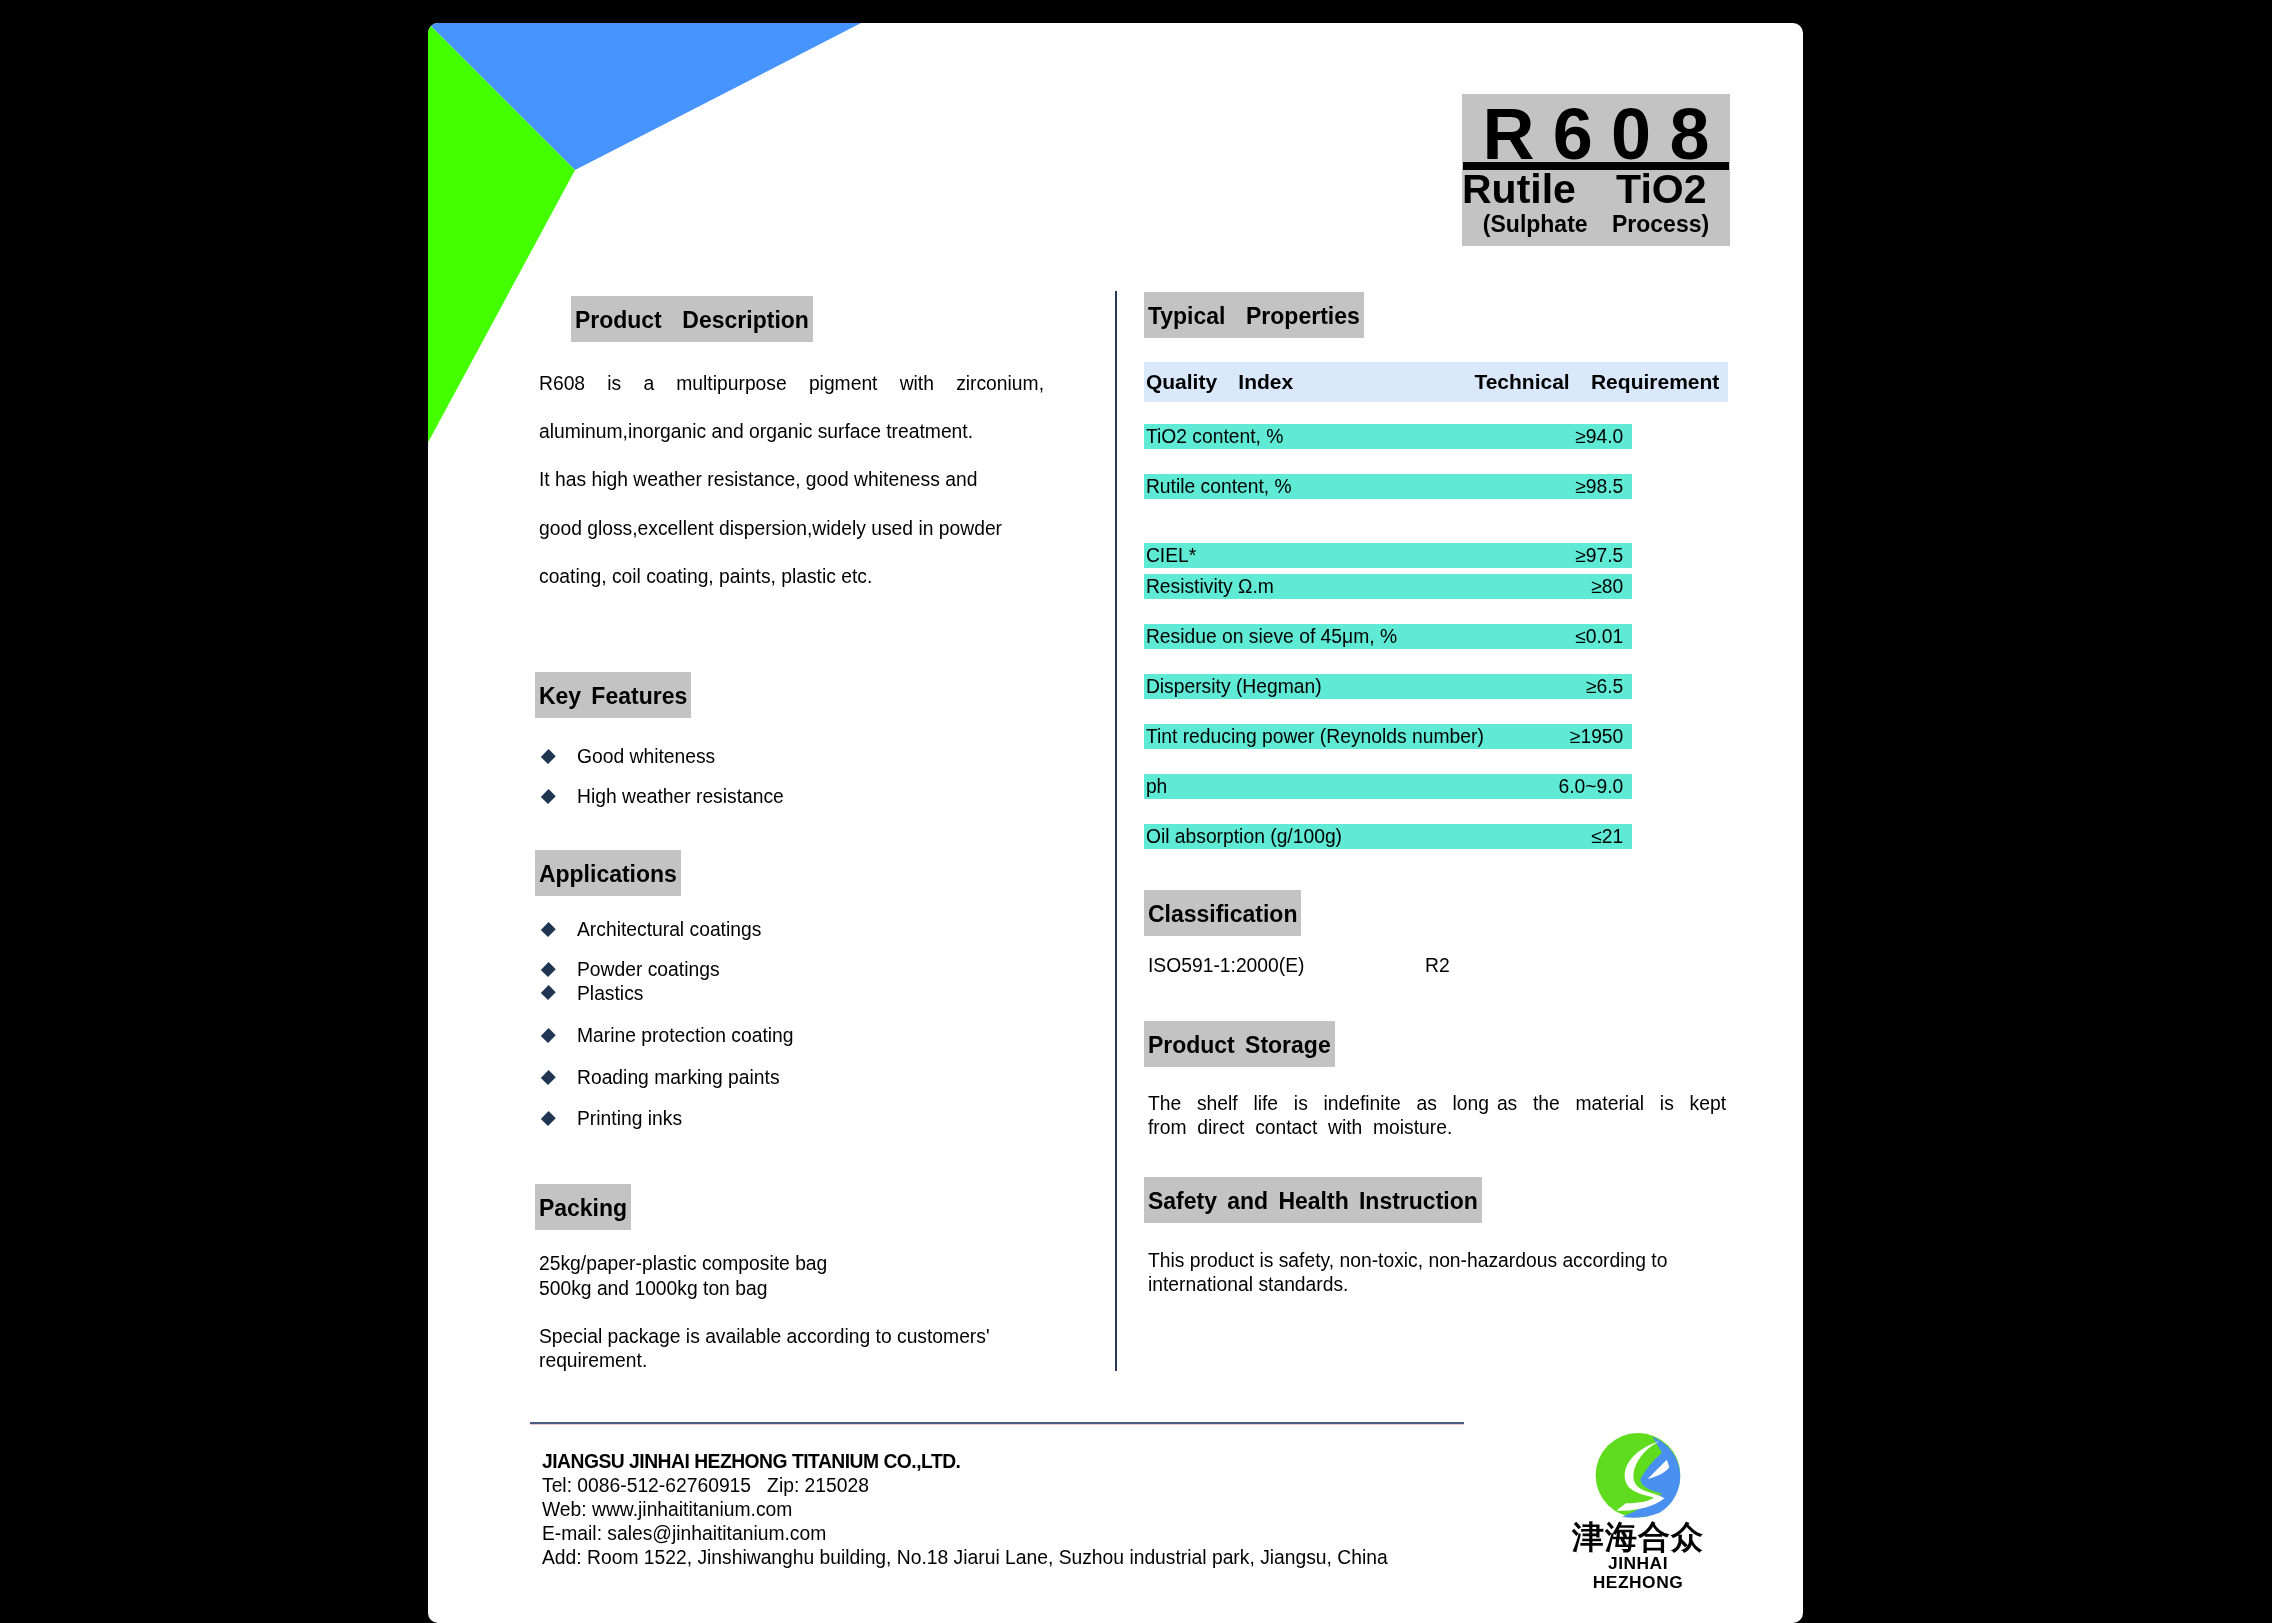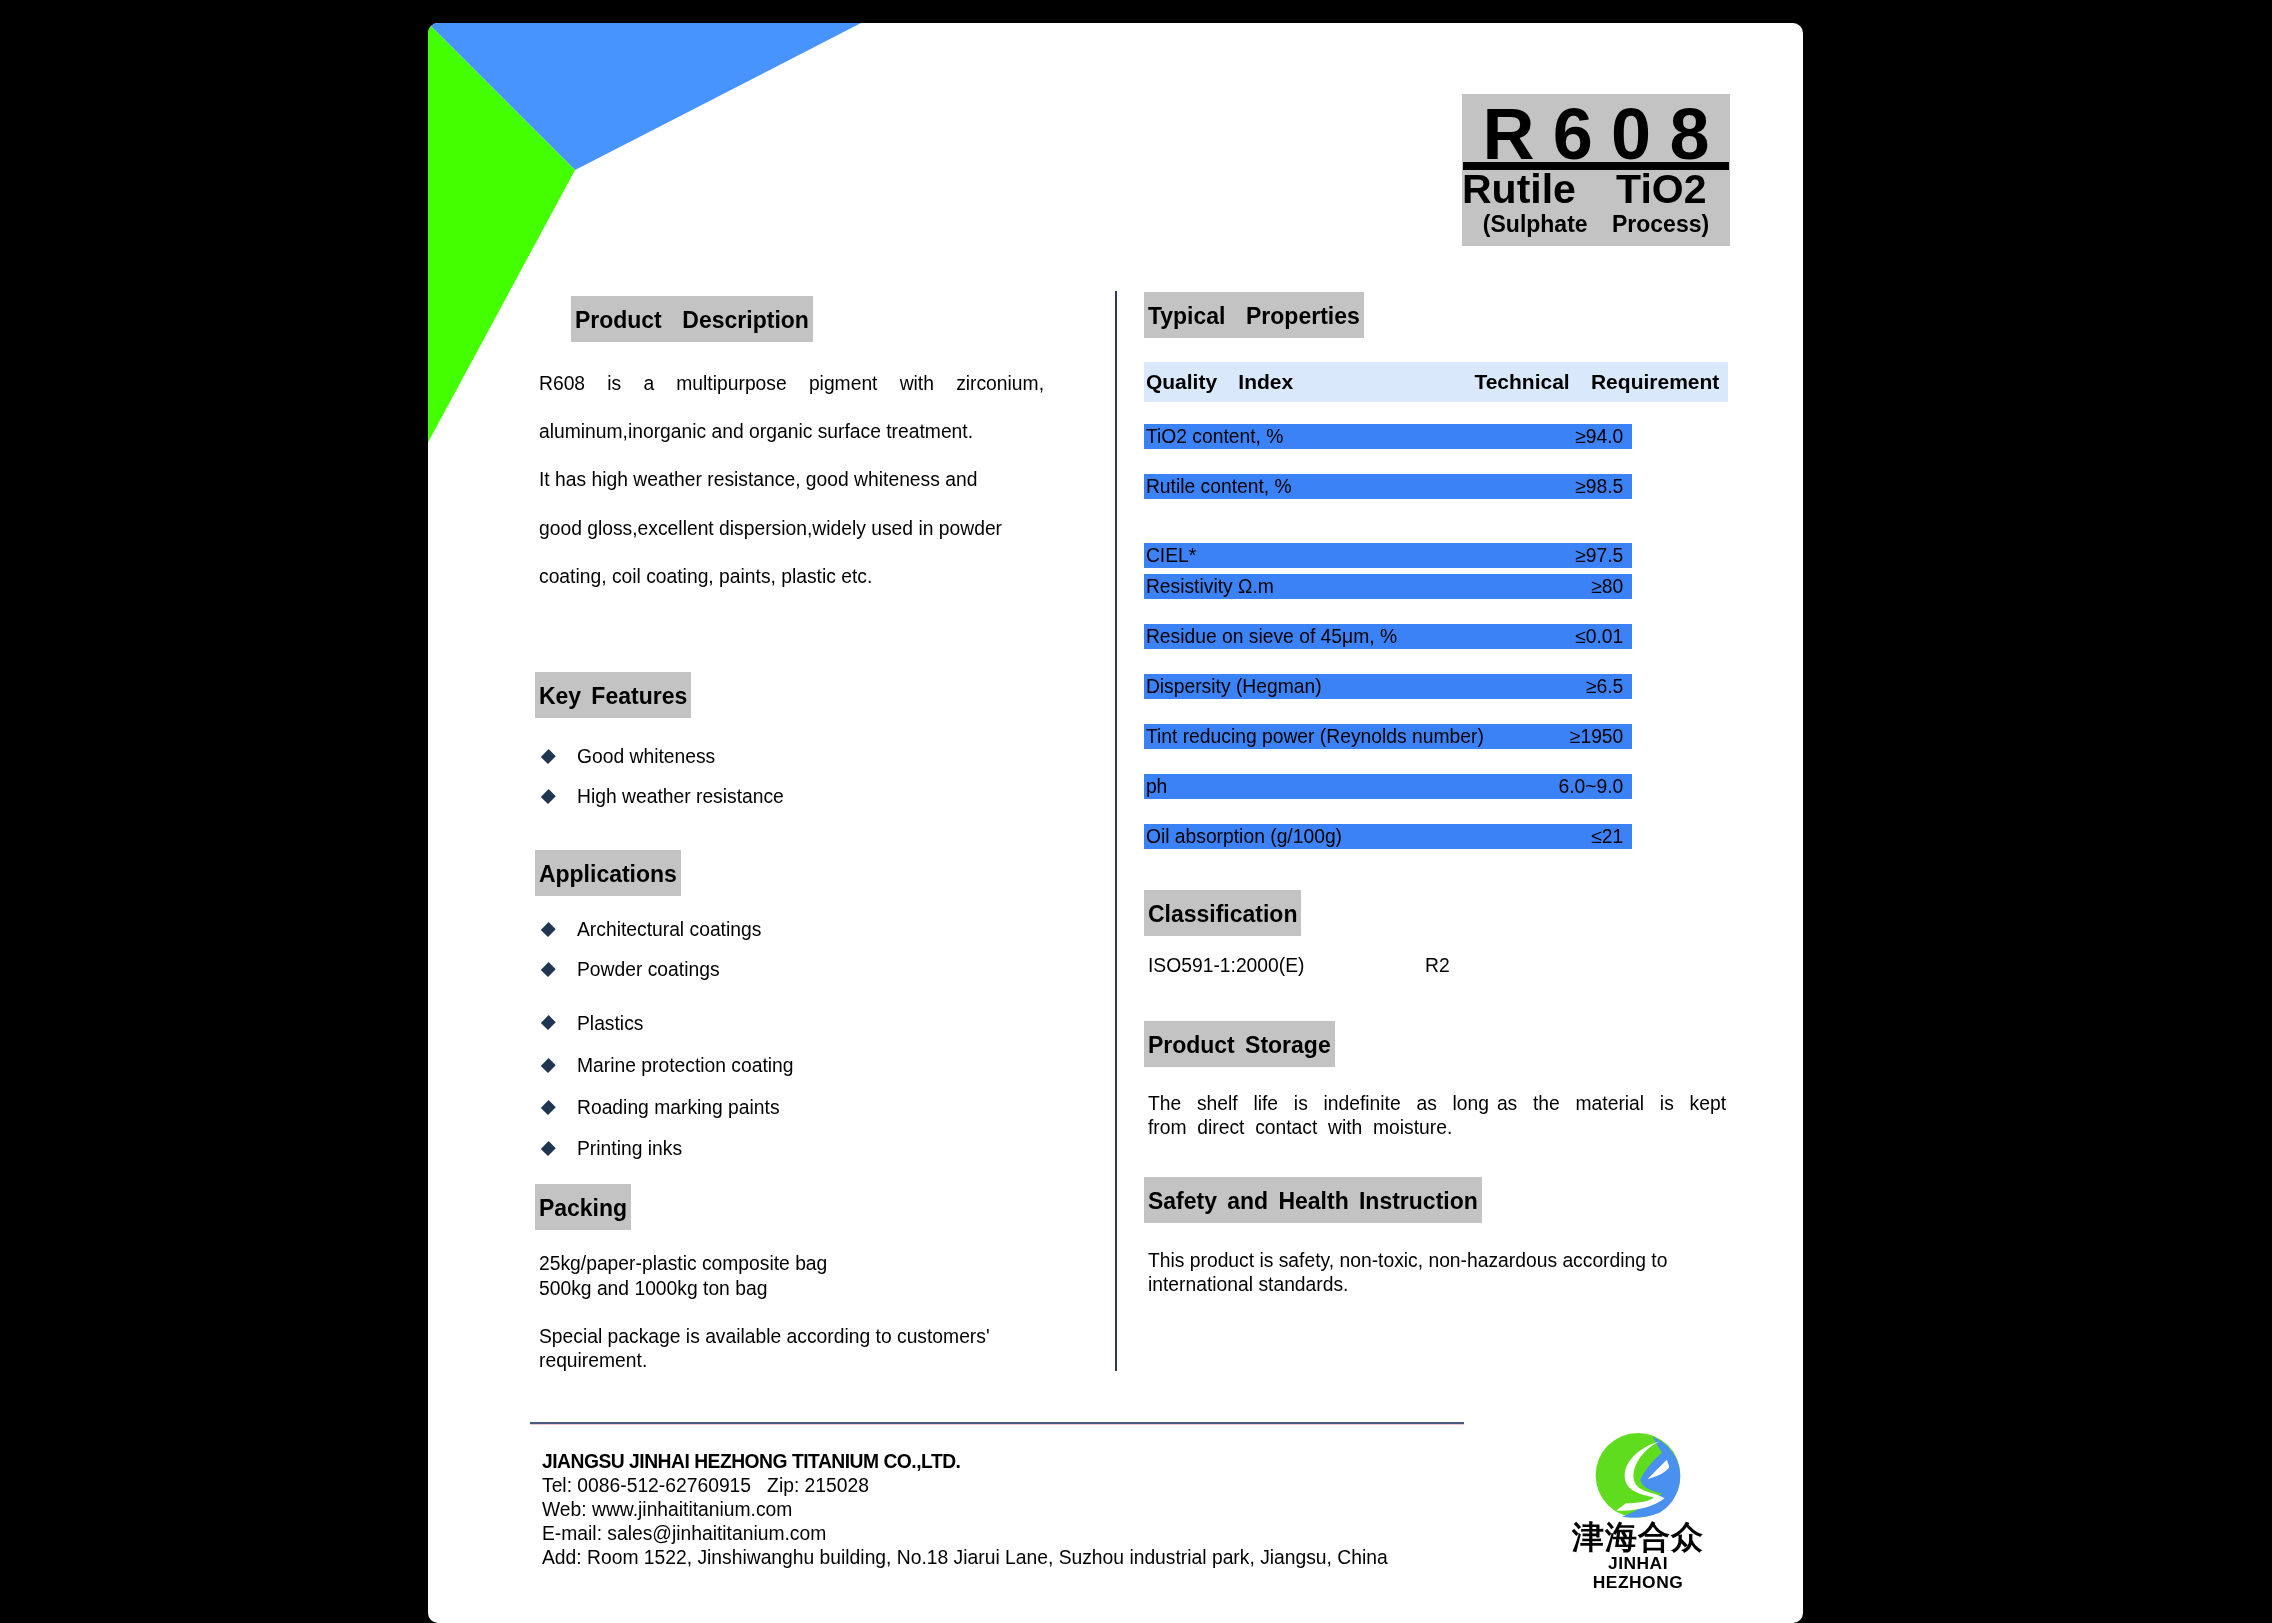--- a/index.html
+++ b/index.html
@@ -25,21 +25,21 @@
   ul.bullets li { position:relative; font-size:19.3px; height:19.3px; line-height:19.3px; white-space:nowrap; padding-left:37px; }
   .diamond { position:absolute; left:2.9px; top:3.9px; width:10.6px; height:10.6px; background:#1f3552; transform:rotate(45deg) scale(0.92,1.0); }
 
   .vdivider { position:absolute; left:687px; top:268px; width:2.4px; height:1080px; background:#2b3b55; }
   .footer-rule { position:absolute; left:102px; top:1399px; width:934px; height:1.9px; background:#4a5a80; border-bottom:0.5px solid #f2c8d0; }
 
   .tbl-head { position:absolute; left:716px; top:339px; width:584px; height:40px; background:#d9e8fb;
               font-weight:bold; font-size:21px; line-height:40px; }
   .tbl-head .c1 { position:absolute; left:1.9px; word-spacing:4.8px; }
   .tbl-head .c2 { position:absolute; right:8.7px; word-spacing:4.8px; }
-  .tbl-row { position:absolute; left:716px; width:488px; height:25px; background:#3b82f6; font-size:19.3px; line-height:25px; }
+  .tbl-row { position:absolute; left:716px; width:488px; height:25px; background:#5eead4; font-size:19.3px; line-height:25px; }
   .tbl-row .c1 { position:absolute; left:1.9px; white-space:nowrap; }
   .tbl-row .c2 { position:absolute; right:8.7px; white-space:nowrap; }
 
   .class-row { position:absolute; left:720px; top:931px; font-size:19.3px; line-height:24px; }
   .class-row .std { position:absolute; left:0; white-space:nowrap; }
   .class-row .grade { position:absolute; left:277px; white-space:nowrap; }
 
   .company { position:absolute; left:114px; top:1427px; font-size:19.3px; line-height:24px; white-space:nowrap; }
   .company .name { font-weight:bold; font-size:19.3px; letter-spacing:-0.5px; }
   .logo { position:absolute; left:1140px; top:1408px; width:140px; height:145px; }
@@ -72,21 +72,21 @@
 
   <div class="sec-head" style="left:107px; top:649px;">Key Features</div>
   <ul class="bullets" style="left:112px; top:724px;">
     <li style="margin-bottom:21px;"><span class="diamond"></span><span>Good whiteness</span></li>
     <li><span class="diamond"></span><span>High weather resistance</span></li>
   </ul>
 
   <div class="sec-head" style="left:107px; top:827px;">Applications</div>
   <ul class="bullets" style="left:112px; top:897px;">
     <li style="margin-bottom:21px;"><span class="diamond"></span><span>Architectural coatings</span></li>
-    <li style="margin-bottom:34px;"><span class="diamond"></span><span>Powder coatings</span></li>
+    <li style="margin-bottom:4px;"><span class="diamond"></span><span>Powder coatings</span></li>
     <li style="margin-bottom:23px;"><span class="diamond"></span><span>Plastics</span></li>
     <li style="margin-bottom:23px;"><span class="diamond"></span><span>Marine protection coating</span></li>
     <li style="margin-bottom:22px;"><span class="diamond"></span><span>Roading marking paints</span></li>
     <li><span class="diamond"></span><span>Printing inks</span></li>
   </ul>
 
   <div class="sec-head" style="left:107px; top:1161px;">Packing</div>
   <div class="small-text" style="left:111px; top:1229px;">25kg/paper-plastic composite bag</div>
   <div class="small-text" style="left:111px; top:1254px;">500kg and 1000kg ton bag</div>
   <div class="small-text" style="left:111px; top:1302px;">Special package is available according to customers'</div>

